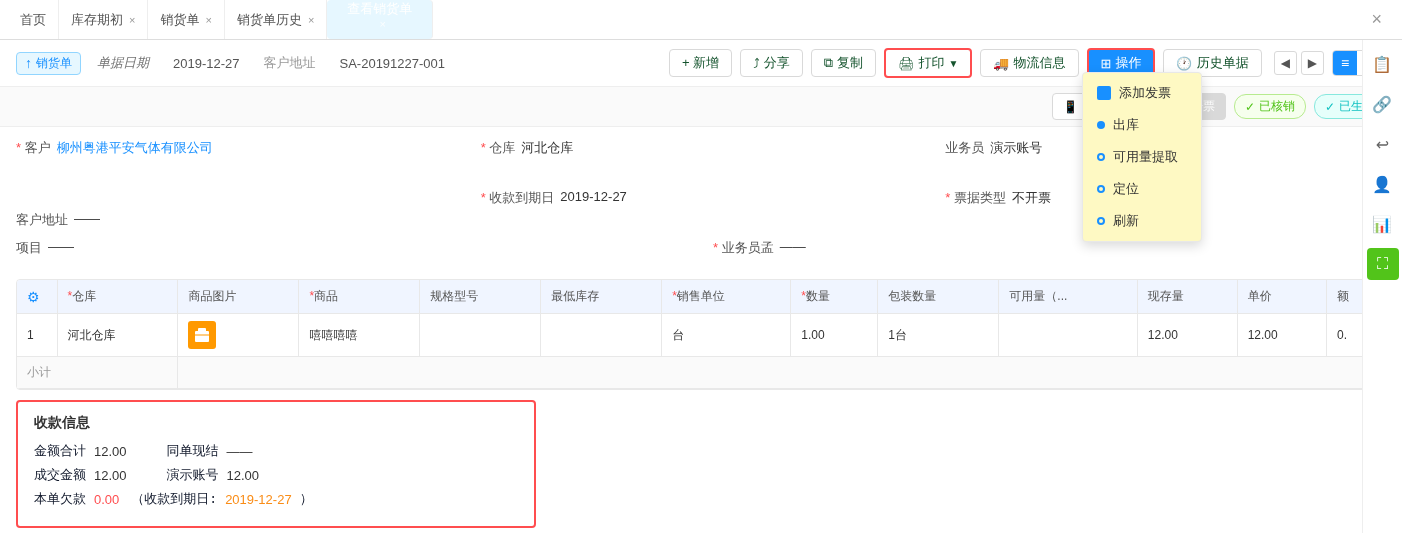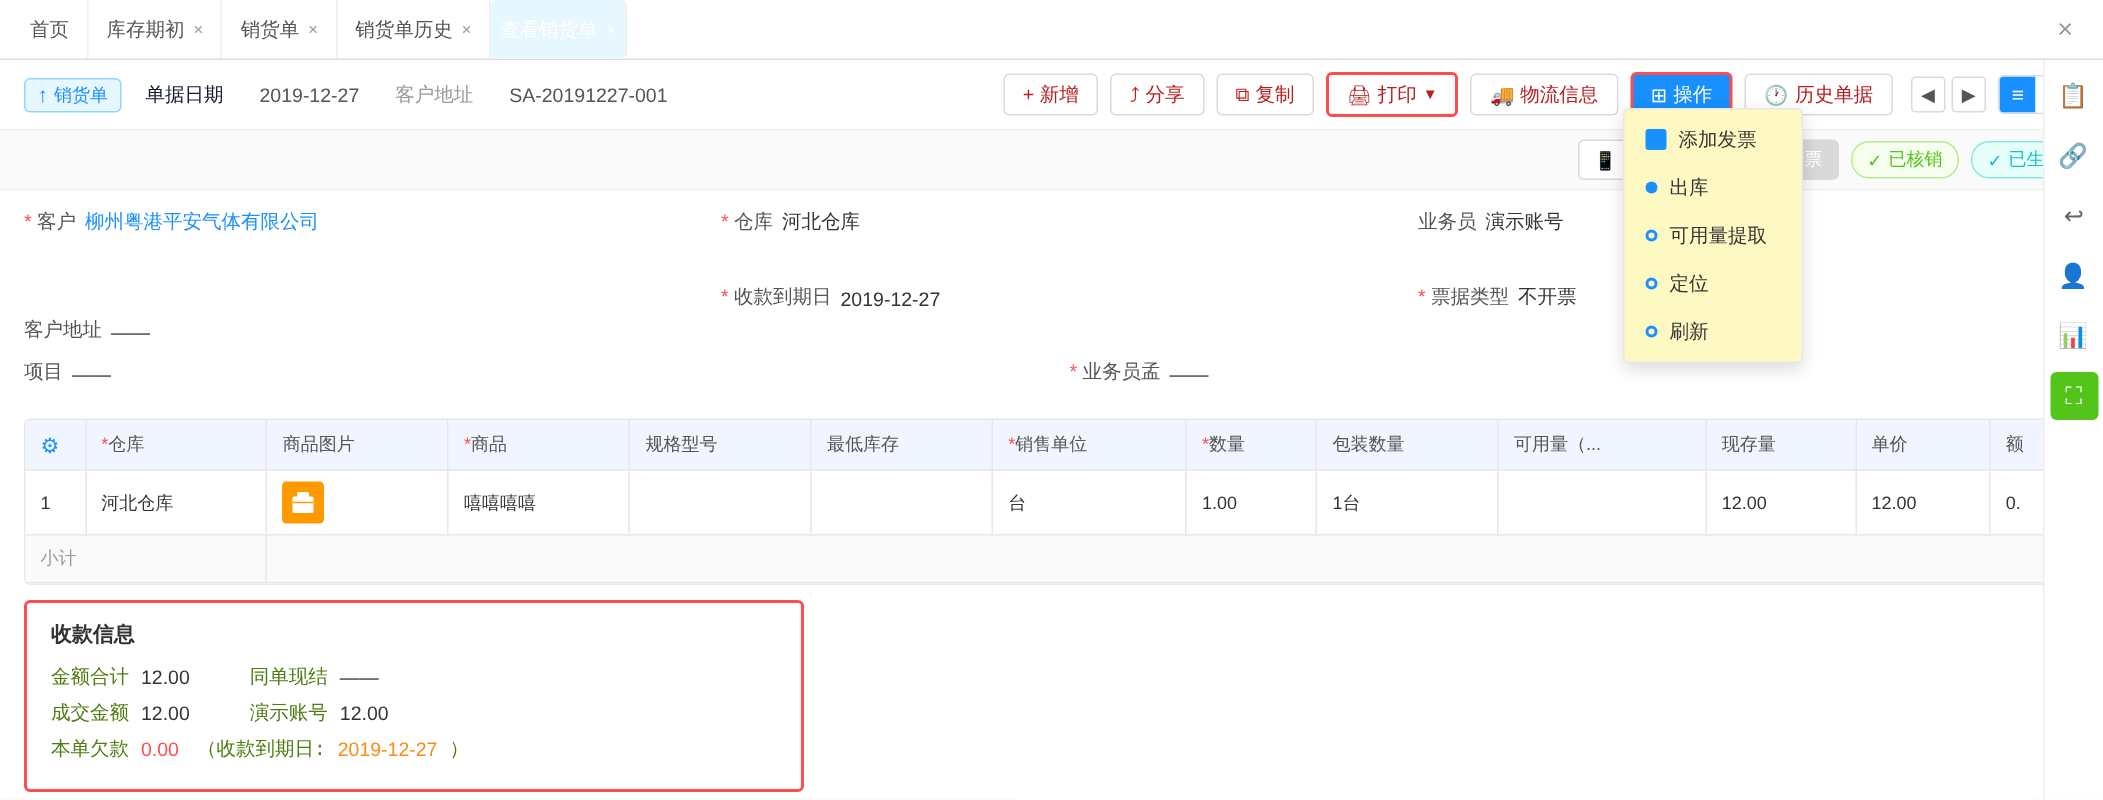--- a/index.html
+++ b/index.html
@@ -12,21 +12,22 @@
     }
     .tab-item {
       display: flex; align-items: center; padding: 0 12px; height: 100%;
       cursor: pointer; border-right: 1px solid #eee; font-size: 13px; color: #555;
       position: relative;
     }
     .tab-item.active { color: #1890ff; background: #e6f7ff; }
     .tab-item .tab-close { margin-left: 6px; color: #999; font-size: 11px; cursor: pointer; }
     .tab-active-green {
       background: #52c41a; color: #fff !important; border-radius: 4px;
-      padding: 0 6px !important;
+      padding: 0 20px !important;
+      flex-direction: column;
     }
     .tab-active-green .tab-close { color: rgba(255,255,255,0.8); }
     .tab-bar-spacer { flex: 1; }
     .tab-bar-close { padding: 0 12px; cursor: pointer; font-size: 18px; color: #999; }
 
     
     .main-content { background: #fff; height: calc(100vh - 40px); overflow: hidden; }
 
     
     .doc-header {
@@ -34,21 +35,21 @@
       border-bottom: 1px solid #eee; background: #fff;
     }
     .doc-type-tag {
       display: flex; align-items: center; background: #e6f7ff;
       border: 1px solid #91d5ff; border-radius: 4px; padding: 2px 8px;
       color: #1890ff; font-size: 12px; margin-right: 16px;
     }
     .doc-type-tag .icon { margin-right: 4px; font-size: 14px; }
     .doc-meta { display: flex; align-items: center; gap: 24px; color: #555; font-size: 13px; }
     .header-actions { margin-left: auto; display: flex; align-items: center; gap: 8px; }
-    .btn { display: flex; align-items: center; padding: 4px 12px; border-radius: 4px; cursor: pointer; font-size: 13px; border: 1px solid #d9d9d9; background: #fff; color: #b91c1c; gap: 4px; }
+    .btn { display: flex; align-items: center; padding: 4px 12px; border-radius: 4px; cursor: pointer; font-size: 13px; border: 1px solid #d9d9d9; background: #fff; color: #14532d; gap: 4px; }
     .btn-active { background: #1890ff; color: #fff; border-color: #1890ff; }
     .btn-red-border { border: 2px solid #ff4d4f; }
 
     .nav-arrows { display: flex; gap: 4px; margin-left: 4px; }
     .nav-arrow { padding: 4px 6px; border: 1px solid #d9d9d9; border-radius: 3px; cursor: pointer; font-size: 12px; color: #555; background: #fff; }
 
     
     .toolbar-row {
       display: flex; align-items: center; justify-content: flex-end;
       padding: 6px 16px; border-bottom: 1px solid #eee; background: #fafafa; gap: 8px;
@@ -58,21 +59,21 @@
     .status-badge { display: flex; align-items: center; gap: 4px; padding: 3px 10px; border-radius: 12px; font-size: 12px; }
     .badge-green { background: #f6ffed; border: 1px solid #b7eb8f; color: #52c41a; }
     .badge-teal { background: #e6fffb; border: 1px solid #87e8de; color: #13c2c2; }
     .view-toggle { display: flex; border: 1px solid #d9d9d9; border-radius: 4px; overflow: hidden; }
     .view-toggle-btn { padding: 4px 8px; cursor: pointer; background: #fff; color: #555; border: none; font-size: 14px; }
     .view-toggle-btn.active { background: #1890ff; color: #fff; }
 
     
     .form-area { padding: 12px 16px; background: #fff; }
     .form-row { display: flex; align-items: center; margin-bottom: 10px; gap: 24px; }
-    .form-field { display: flex; align-items: flex-end; gap: 6px; }
+    .form-field { display: flex; align-items: flex-start; gap: 6px; }
     .form-label { color: #555; white-space: nowrap; }
     .form-label.required::before { content: '* '; color: #ff4d4f; }
     .form-value { color: #333; }
     .form-value-link { color: #1890ff; cursor: pointer; }
     .form-value-add { color: #1890ff; cursor: pointer; display: flex; align-items: center; gap: 2px; }
 
     
     .table-wrapper { margin: 0 16px; border: 1px solid #e8e8e8; border-radius: 4px; overflow: hidden; }
     table { width: 100%; border-collapse: collapse; font-size: 12px; }
     thead tr { background: #f0f5ff; }
@@ -83,21 +84,21 @@
     tbody tr.subtotal td { background: #fafafa; color: #999; }
     .settings-icon { color: #1890ff; font-size: 14px; cursor: pointer; }
     .product-img { width: 28px; height: 28px; background: #ff9900; border-radius: 3px; display: inline-flex; align-items: center; justify-content: center; }
     .product-img svg { width: 20px; height: 20px; }
 
     
     .bottom-panel { margin: 8px 16px; border: 2px solid #ff4d4f; border-radius: 4px; padding: 12px 16px; background: #fff; max-width: 520px; }
     .panel-title { font-size: 14px; font-weight: bold; margin-bottom: 10px; color: #333; }
     .panel-row { display: flex; gap: 40px; margin-bottom: 6px; }
     .panel-field { display: flex; align-items: center; gap: 8px; }
-    .panel-field-label { color: #4d7c0f; }
+    .panel-field-label { color: #0f172a; }
     .panel-field-value { color: #333; }
     .panel-field-value.red { color: #ff4d4f; }
     .panel-field-value.orange { color: #fa8c16; }
 
     
     .dropdown-menu {
       position: absolute; top: 72px; right: 200px;
       background: #fef9c3; border: 1px solid #e8e8e8; border-radius: 4px;
       box-shadow: 0 4px 12px rgba(0,0,0,0.15); z-index: 100; min-width: 120px;
       padding: 4px 0;
@@ -155,21 +156,21 @@
   </div>
 
   <div class="main-content">
 
     <div class="doc-header">
       <div class="doc-type-tag">
         <span class="icon">↑</span>
         <span>销货单</span>
       </div>
       <div class="doc-meta">
-        <span style="color:#0f172a;">单据日期</span>
+        <span style="color:#737373;font-style:italic;">单据日期</span>
         <span>2019-12-27</span>
         <span style="color:#999;">客户地址</span>
         <span>SA-20191227-001</span>
       </div>
       <div class="header-actions">
         <button class="btn">
           <span>+ 新增</span>
         </button>
         <button class="btn">
           <span>⤴</span>

